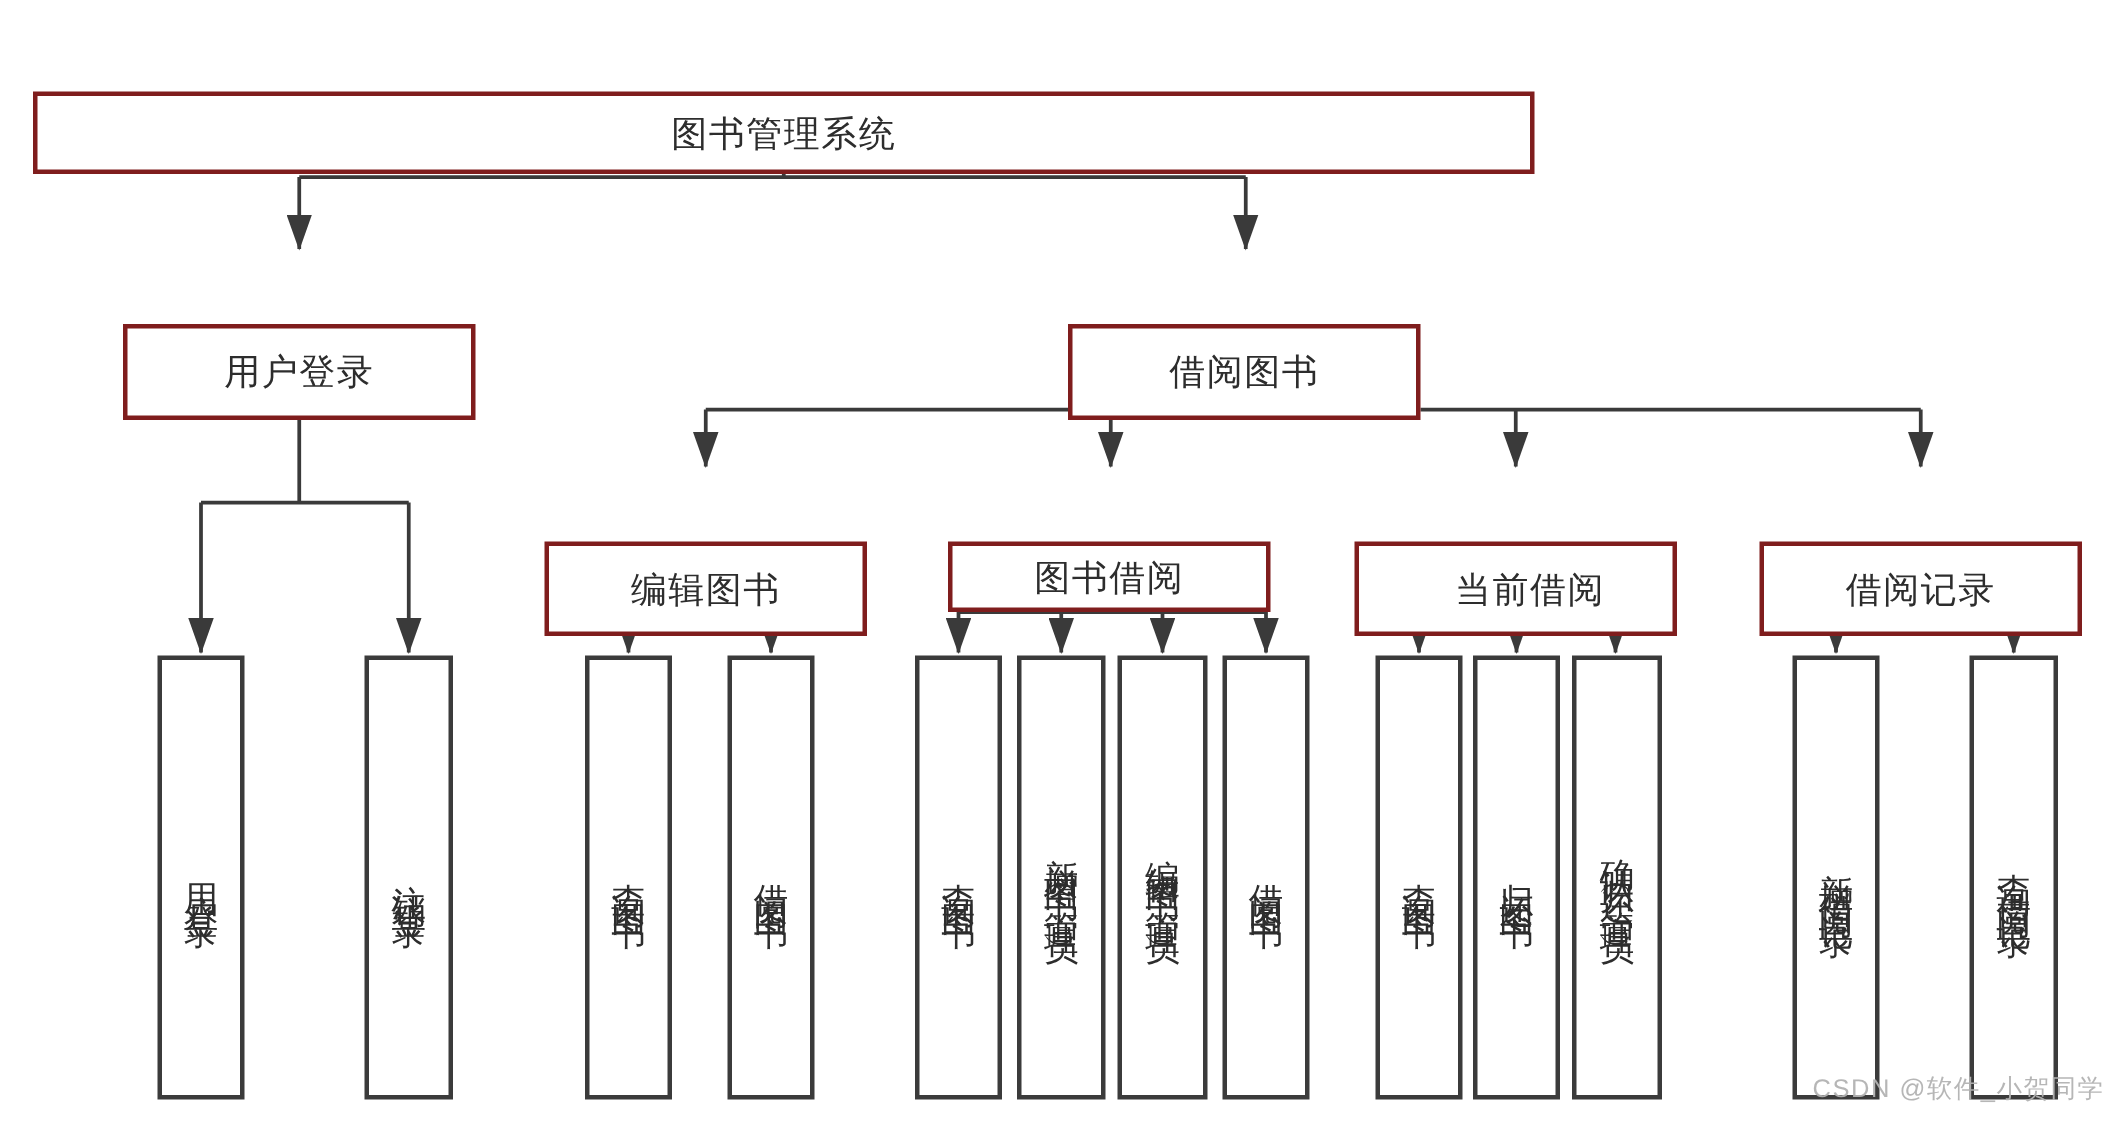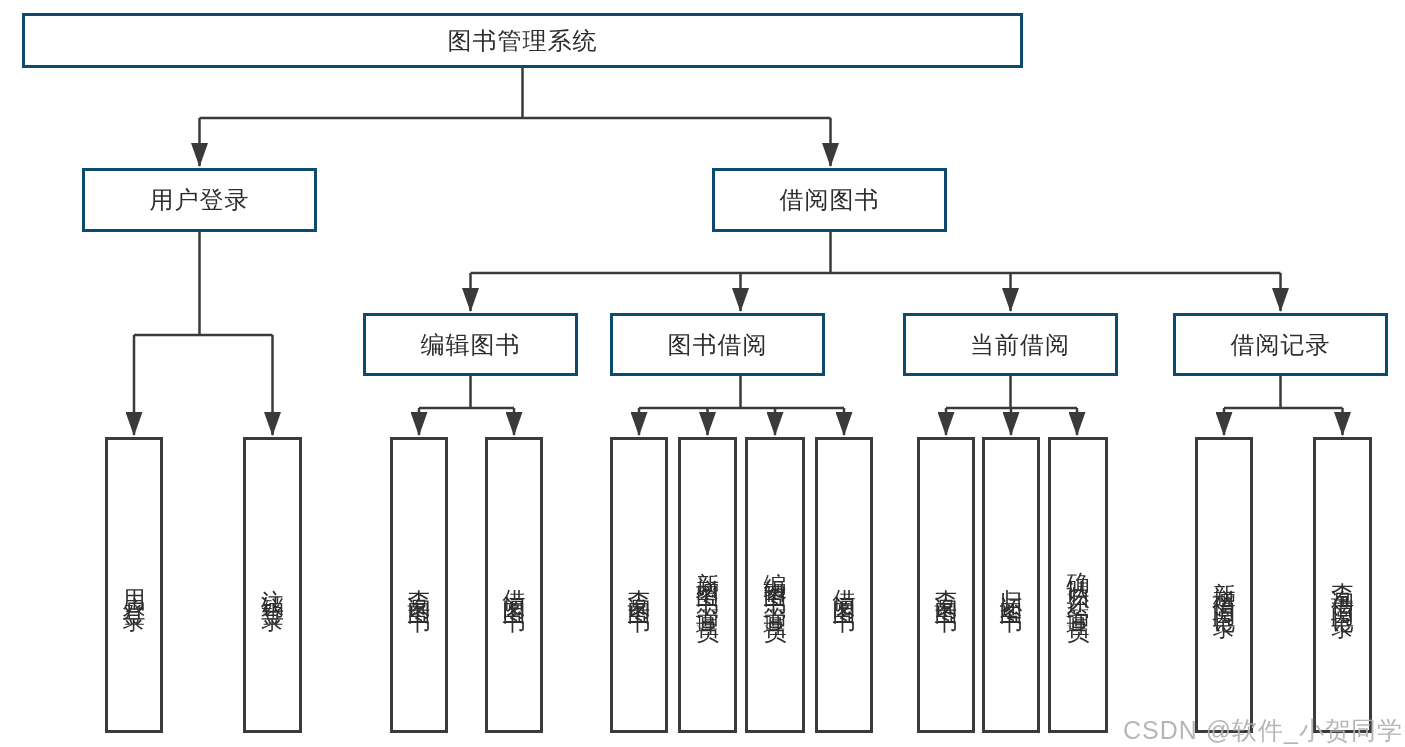--- a/index.html
+++ b/index.html
@@ -14,28 +14,29 @@
   #wires {
     position: absolute;
     left: 0; top: 0;
     width: 1405px; height: 747px;
     pointer-events: none;
   }
   .node {
     position: absolute;
     box-sizing: border-box;
     background: #ffffff;
-    border: 3px solid #0c4a6e;
+    border: 3px solid #7f1d1d;
     display: flex;
     align-items: center;
     justify-content: center;
     color: #2d2d2d;
     font-size: 24px;
     letter-spacing: 1px;
     white-space: nowrap;
+    margin-top: 48px;
   }
   .leaf {
     position: absolute;
     box-sizing: border-box;
     background: #ffffff;
     border: 3px solid #3b3b3b;
     display: flex;
     align-items: center;
     justify-content: center;
     color: #2d2d2d;
@@ -45,21 +46,21 @@
     writing-mode: vertical-rl;
     text-orientation: mixed;
     letter-spacing: 7px;
     line-height: 1;
     max-height: 284px;
   }
   #watermark {
     position: absolute;
     right: 2px;
     top: 714px;
-    font-size: 25px;
+    font-size: 17px;
     color: #b3b3b3;
     letter-spacing: 1px;
     opacity: 0.95;
     white-space: nowrap;
   }
 </style>
 </head>
 <body>
 
 <div id="canvas">
@@ -105,21 +106,21 @@
     <path d="M1224,408 V435" fill="none" stroke="#3a3a3a" stroke-width="2.5" marker-end="url(#arrow)"></path>
     <path d="M1342.5,408 V435" fill="none" stroke="#3a3a3a" stroke-width="2.5" marker-end="url(#arrow)"></path>
   </svg>
 
   <div class="node" style="left:22px; top:13px; width:1001px; height:55px;">图书管理系统</div>
 
   <div class="node" style="left:82px; top:168px; width:235px; height:64px;">用户登录</div>
   <div class="node" style="left:712px; top:168px; width:235px; height:64px;">借阅图书</div>
 
   <div class="node" style="left:363px; top:313px; width:215px; height:63px;">编辑图书</div>
-  <div class="node" style="left:610px; top:313px; width:215px; height:63px;">图书借阅</div>
+  <div class="node" style="left:632px; top:313px; width:215px; height:47px;">图书借阅</div>
   <div class="node" style="left:903px; top:313px; width:215px; height:63px;padding-left:19px;">当前借阅</div>
   <div class="node" style="left:1173px; top:313px; width:215px; height:63px;font-family:Liberation Mono, monospace;">借阅记录</div>
 
   <div class="leaf" style="left:105px; top:437px; width:58px; height:296px;">
     <span>用户登录</span>
   </div>
   <div class="leaf" style="left:243px; top:437px; width:59px; height:296px;">
     <span>注销登录</span>
   </div>
 

